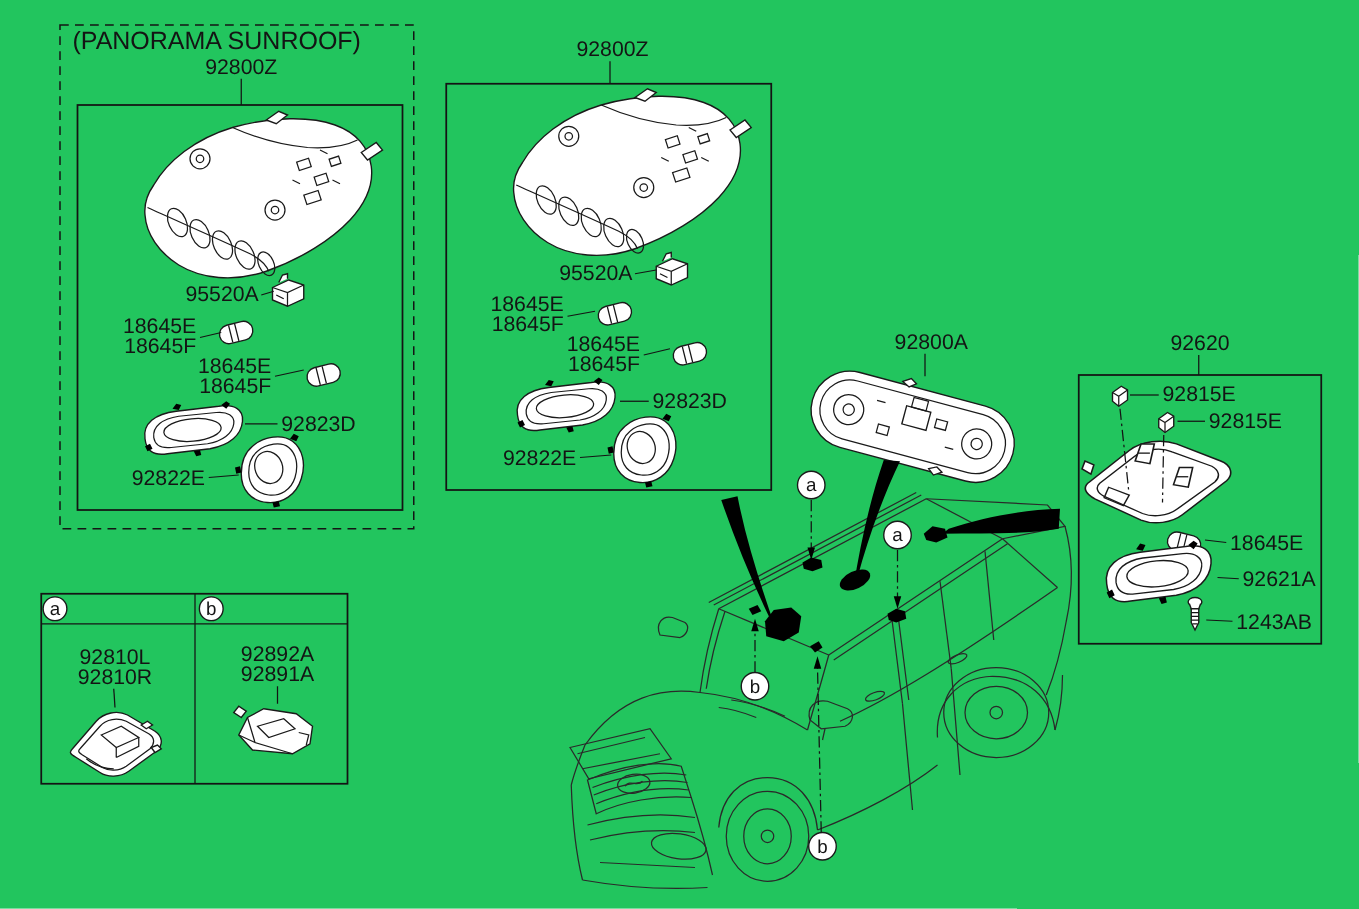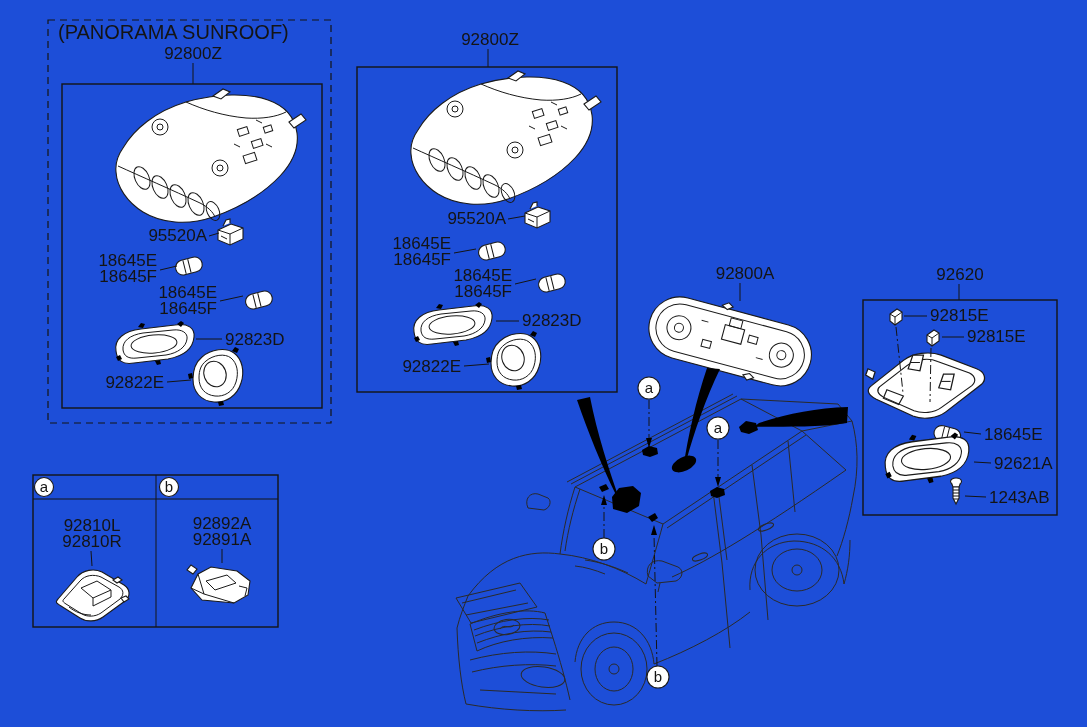--- a/index.html
+++ b/index.html
@@ -1,16 +1,16 @@
 <!DOCTYPE html>
 <html><head>
 <meta charset="utf-8">
 <style>
   html,body{margin:0;padding:0;background:#fff;}
-  .stage{position:relative;width:1087px;height:727px;background:#1d4ed8;overflow:hidden;
+  .stage{position:relative;width:1087px;height:727px;background:#22c55e;overflow:hidden;
          font-family:"Liberation Sans",sans-serif;}
   svg{position:absolute;left:0;top:0;}
   svg text{fill:#141414;font-family:"Liberation Sans",sans-serif;}
   .lbl{font-size:17px;}
   .hdr{font-size:20px;}
   .co{font-size:15px;}
   .ln{stroke:#141414;stroke-width:1;fill:none;}
   .box{stroke:#141414;stroke-width:1.4;fill:none;}
   .dashbox{stroke:#141414;stroke-width:1.2;fill:none;stroke-dasharray:7 5;}
   .dd{stroke:#141414;stroke-width:1;fill:none;stroke-dasharray:9 3 2 3;}

